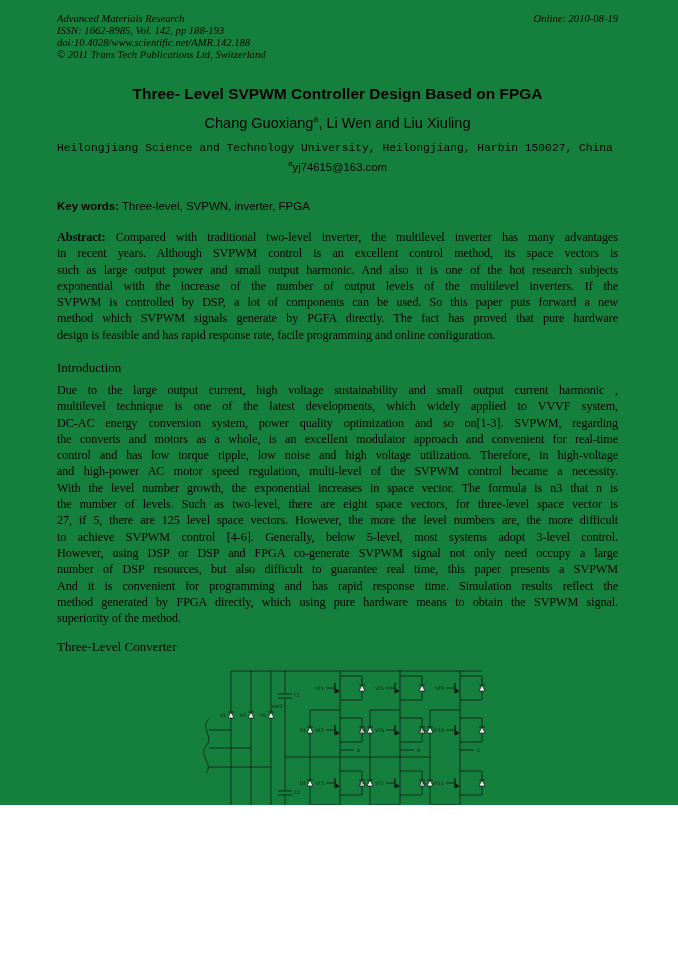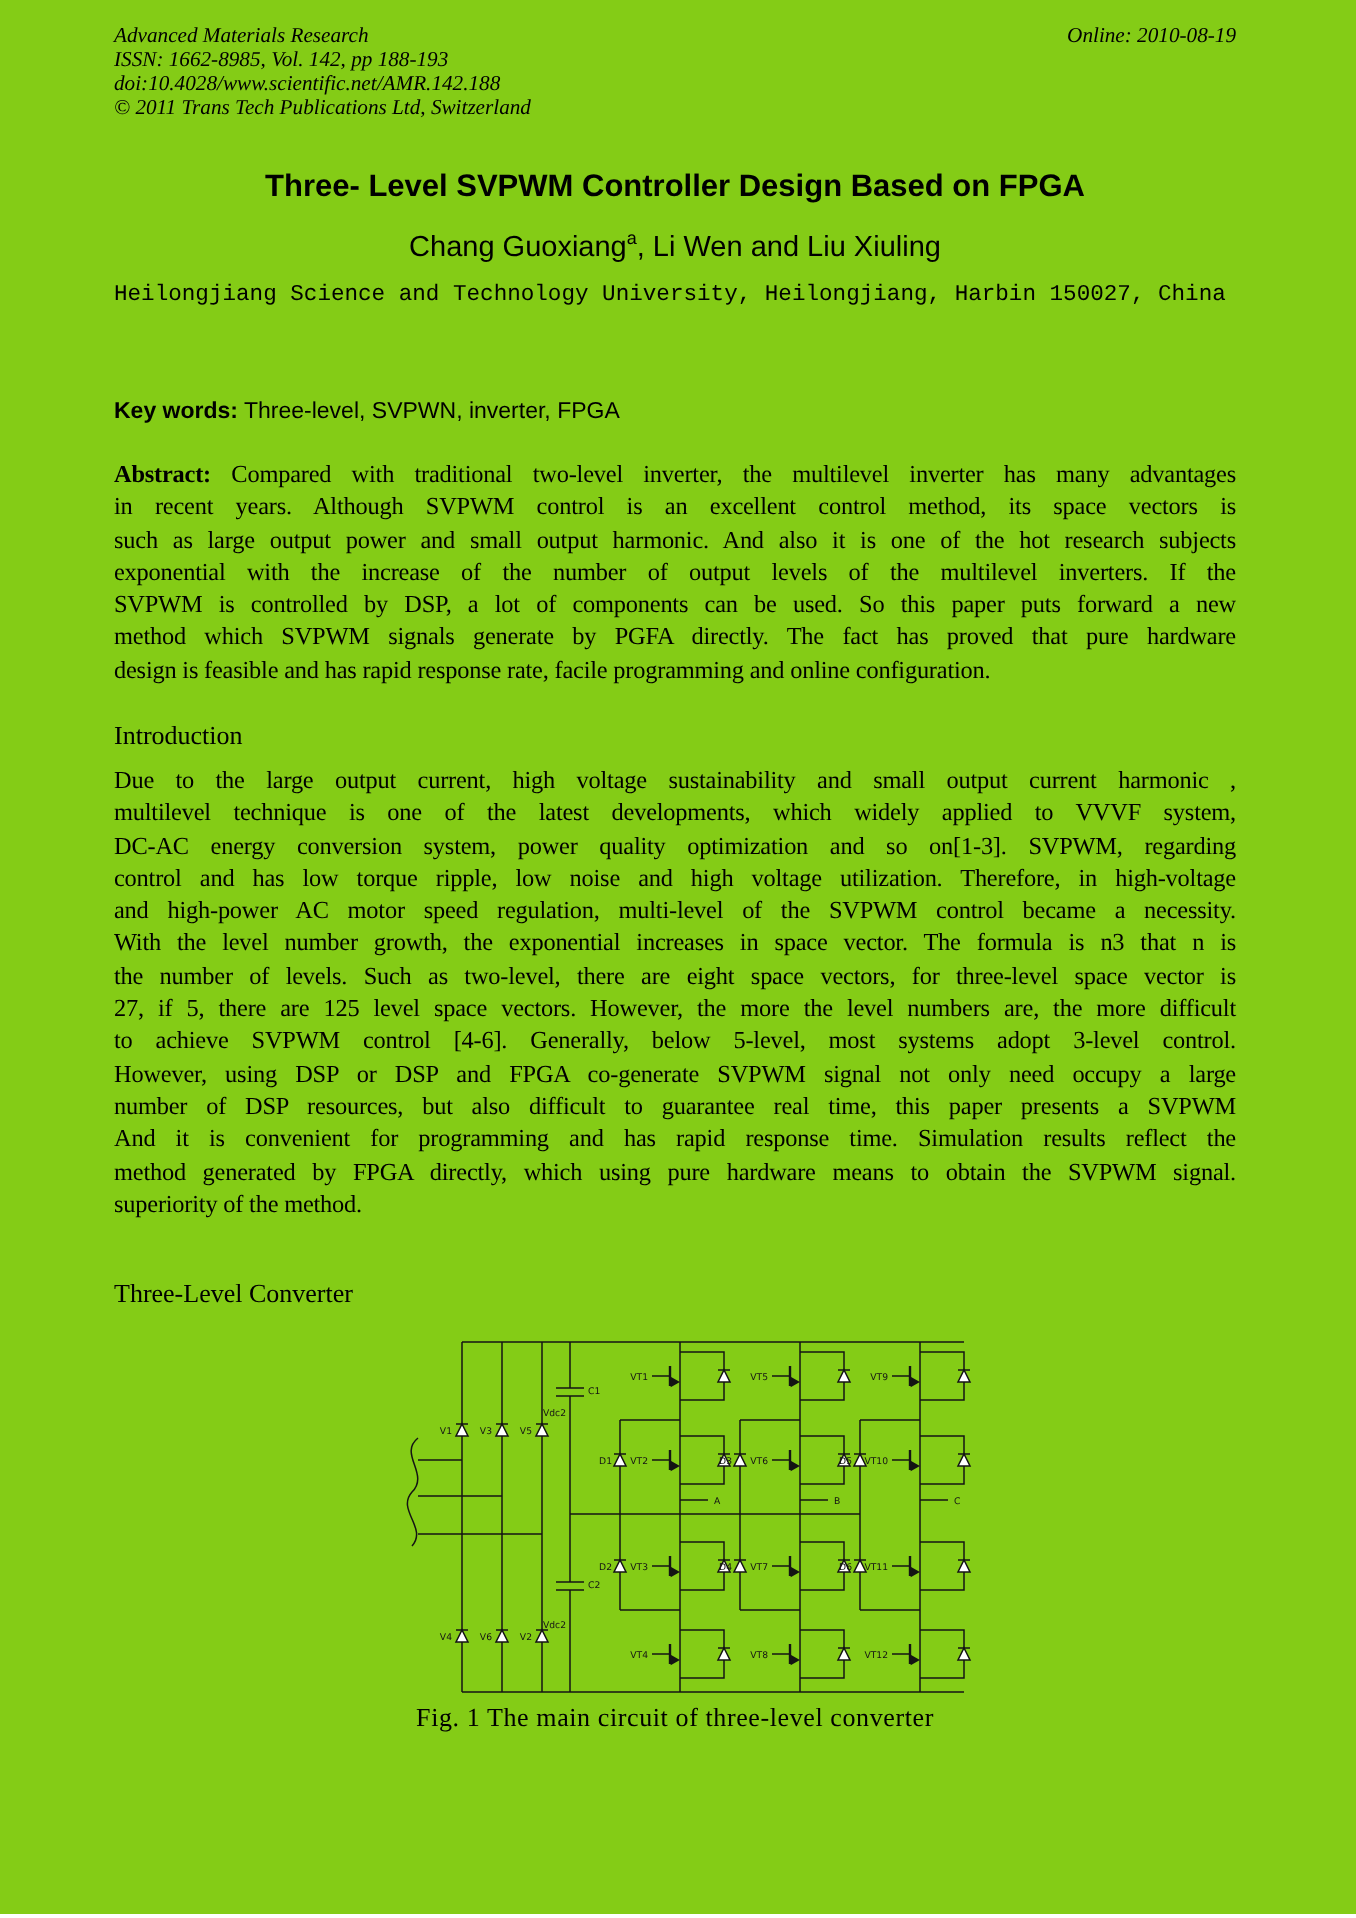--- a/index.html
+++ b/index.html
@@ -1,16 +1,16 @@
 <!DOCTYPE html>
 <html><head>
 <meta charset="utf-8">
 <style>
   html,body{margin:0;padding:0;background:#ffffff;}
-  .page{position:relative;width:678px;height:957px;background:#84cc16;color:#000;
+  .page{position:relative;width:678px;height:805px;background:#15803d;color:#000;
         font-family:"Liberation Serif", serif;overflow:hidden;}
   
   .hdr{position:absolute;left:57px;top:13px;width:561px;font-style:italic;
        font-size:10.6px;line-height:11.9px;}
   .hdr-right{position:absolute;right:0;top:0;font-style:italic;}
   .title{position:absolute;left:57px;top:85px;width:561px;text-align:center;
          font-family:"Liberation Sans", sans-serif;font-weight:bold;font-size:15.5px;}
   .authors{position:absolute;left:57px;top:114px;width:561px;text-align:center;
            font-family:Liberation Sans, sans-serif;font-size:14.5px;}
   .authors sup{font-size:9px;}
@@ -51,39 +51,41 @@
     <div>© 2011 Trans Tech Publications Ltd, Switzerland</div>
     <div class="hdr-right">Online: 2010-08-19</div>
   </div>
 
   <div class="title">Three- Level SVPWM Controller Design Based on FPGA</div>
 
   <div class="authors"><span>Chang Guoxiang</span><sup>a</sup><span>, Li Wen and Liu Xiuling</span></div>
 
   <div class="affil">Heilongjiang Science and Technology University, Heilongjiang, Harbin 150027, China</div>
 
+  <div class="email"><sup>a</sup><span>yj74615@163.com</span></div>
 
   <div class="keywords"><b>Key words:</b><span> Three-level, SVPWN, inverter, FPGA</span></div>
 
   <div class="para abstract">
       <div class="jline"><b>Abstract:</b> Compared with traditional two-level inverter, the multilevel inverter has many advantages</div>
       <div class="jline">in recent years. Although SVPWM control is an excellent control method, its space vectors is</div>
       <div class="jline">such as large output power and small output harmonic. And also it is one of the hot research subjects</div>
       <div class="jline">exponential with the increase of the number of output levels of the multilevel inverters. If the</div>
       <div class="jline">SVPWM is controlled by DSP, a lot of components can be used. So this paper puts forward a new</div>
       <div class="jline">method which SVPWM signals generate by PGFA directly. The fact has proved that pure hardware</div>
       <div class="jline last">design is feasible and has rapid response rate, facile programming and online configuration.</div>
     </div>
 
   <div class="h2 h2-intro">Introduction</div>
 
   <div class="para intro">
       <div class="jline">Due to the large output current, high voltage sustainability and small output current harmonic ,</div>
       <div class="jline">multilevel technique is one of the latest developments, which widely applied to VVVF system,</div>
       <div class="jline">DC-AC energy conversion system, power quality optimization and so on[1-3]. SVPWM, regarding</div>
+      <div class="jline">the converts and motors as a whole, is an excellent modulator approach and convenient for real-time</div>
       <div class="jline">control and has low torque ripple, low noise and high voltage utilization. Therefore, in high-voltage</div>
       <div class="jline">and high-power AC motor speed regulation, multi-level of the SVPWM control became a necessity.</div>
       <div class="jline">With the level number growth, the exponential increases in space vector. The formula is n3 that n is</div>
       <div class="jline">the number of levels. Such as two-level, there are eight space vectors, for three-level space vector is</div>
       <div class="jline">27, if 5, there are 125 level space vectors. However, the more the level numbers are, the more difficult</div>
       <div class="jline">to achieve SVPWM control [4-6]. Generally, below 5-level, most systems adopt 3-level control.</div>
       <div class="jline">However, using DSP or DSP and FPGA co-generate SVPWM signal not only need occupy a large</div>
       <div class="jline">number of DSP resources, but also difficult to guarantee real time, this paper presents a SVPWM</div>
       <div class="jline">And it is convenient for programming and has rapid response time. Simulation results reflect the</div>
       <div class="jline">method generated by FPGA directly, which using pure hardware means to obtain the SVPWM signal.</div>

